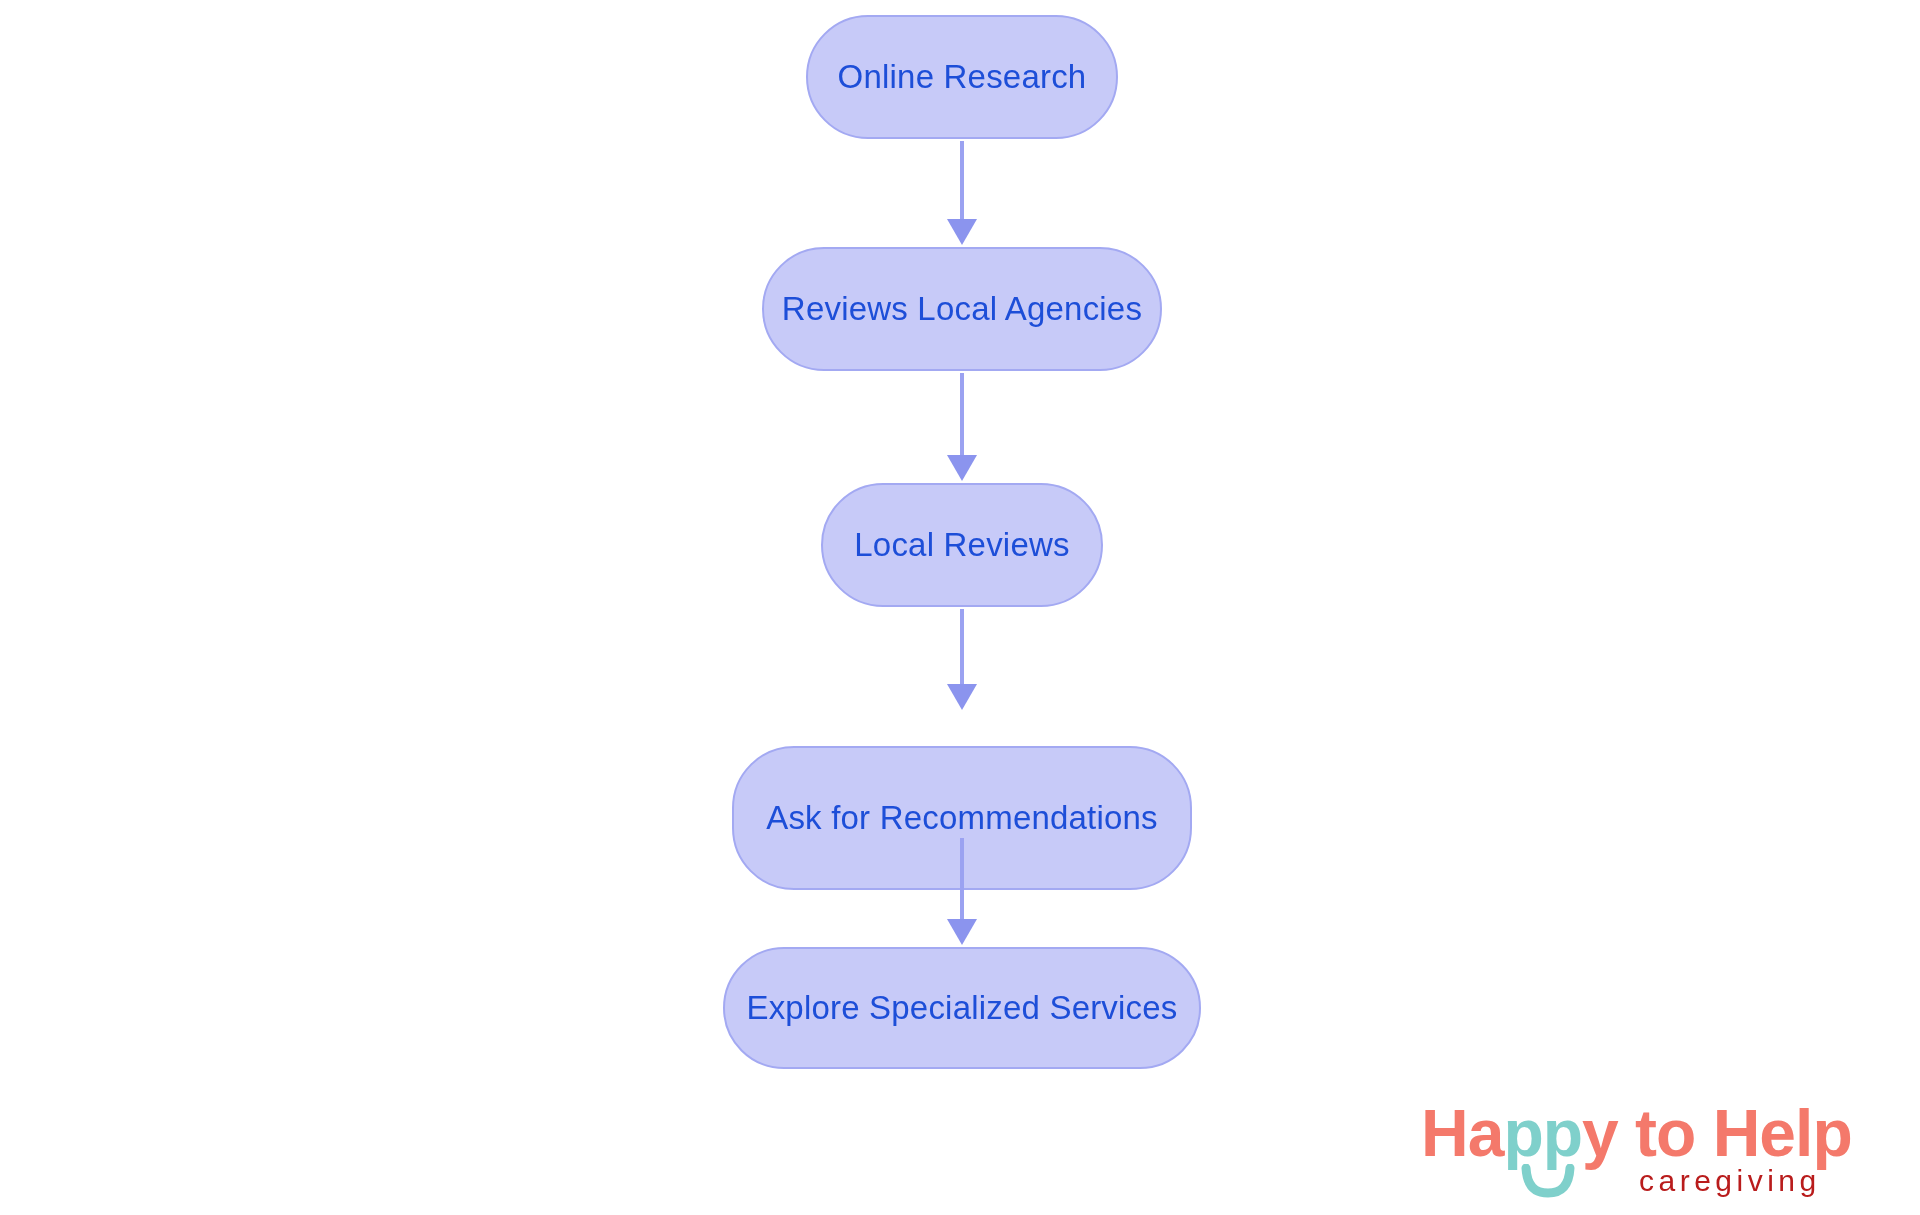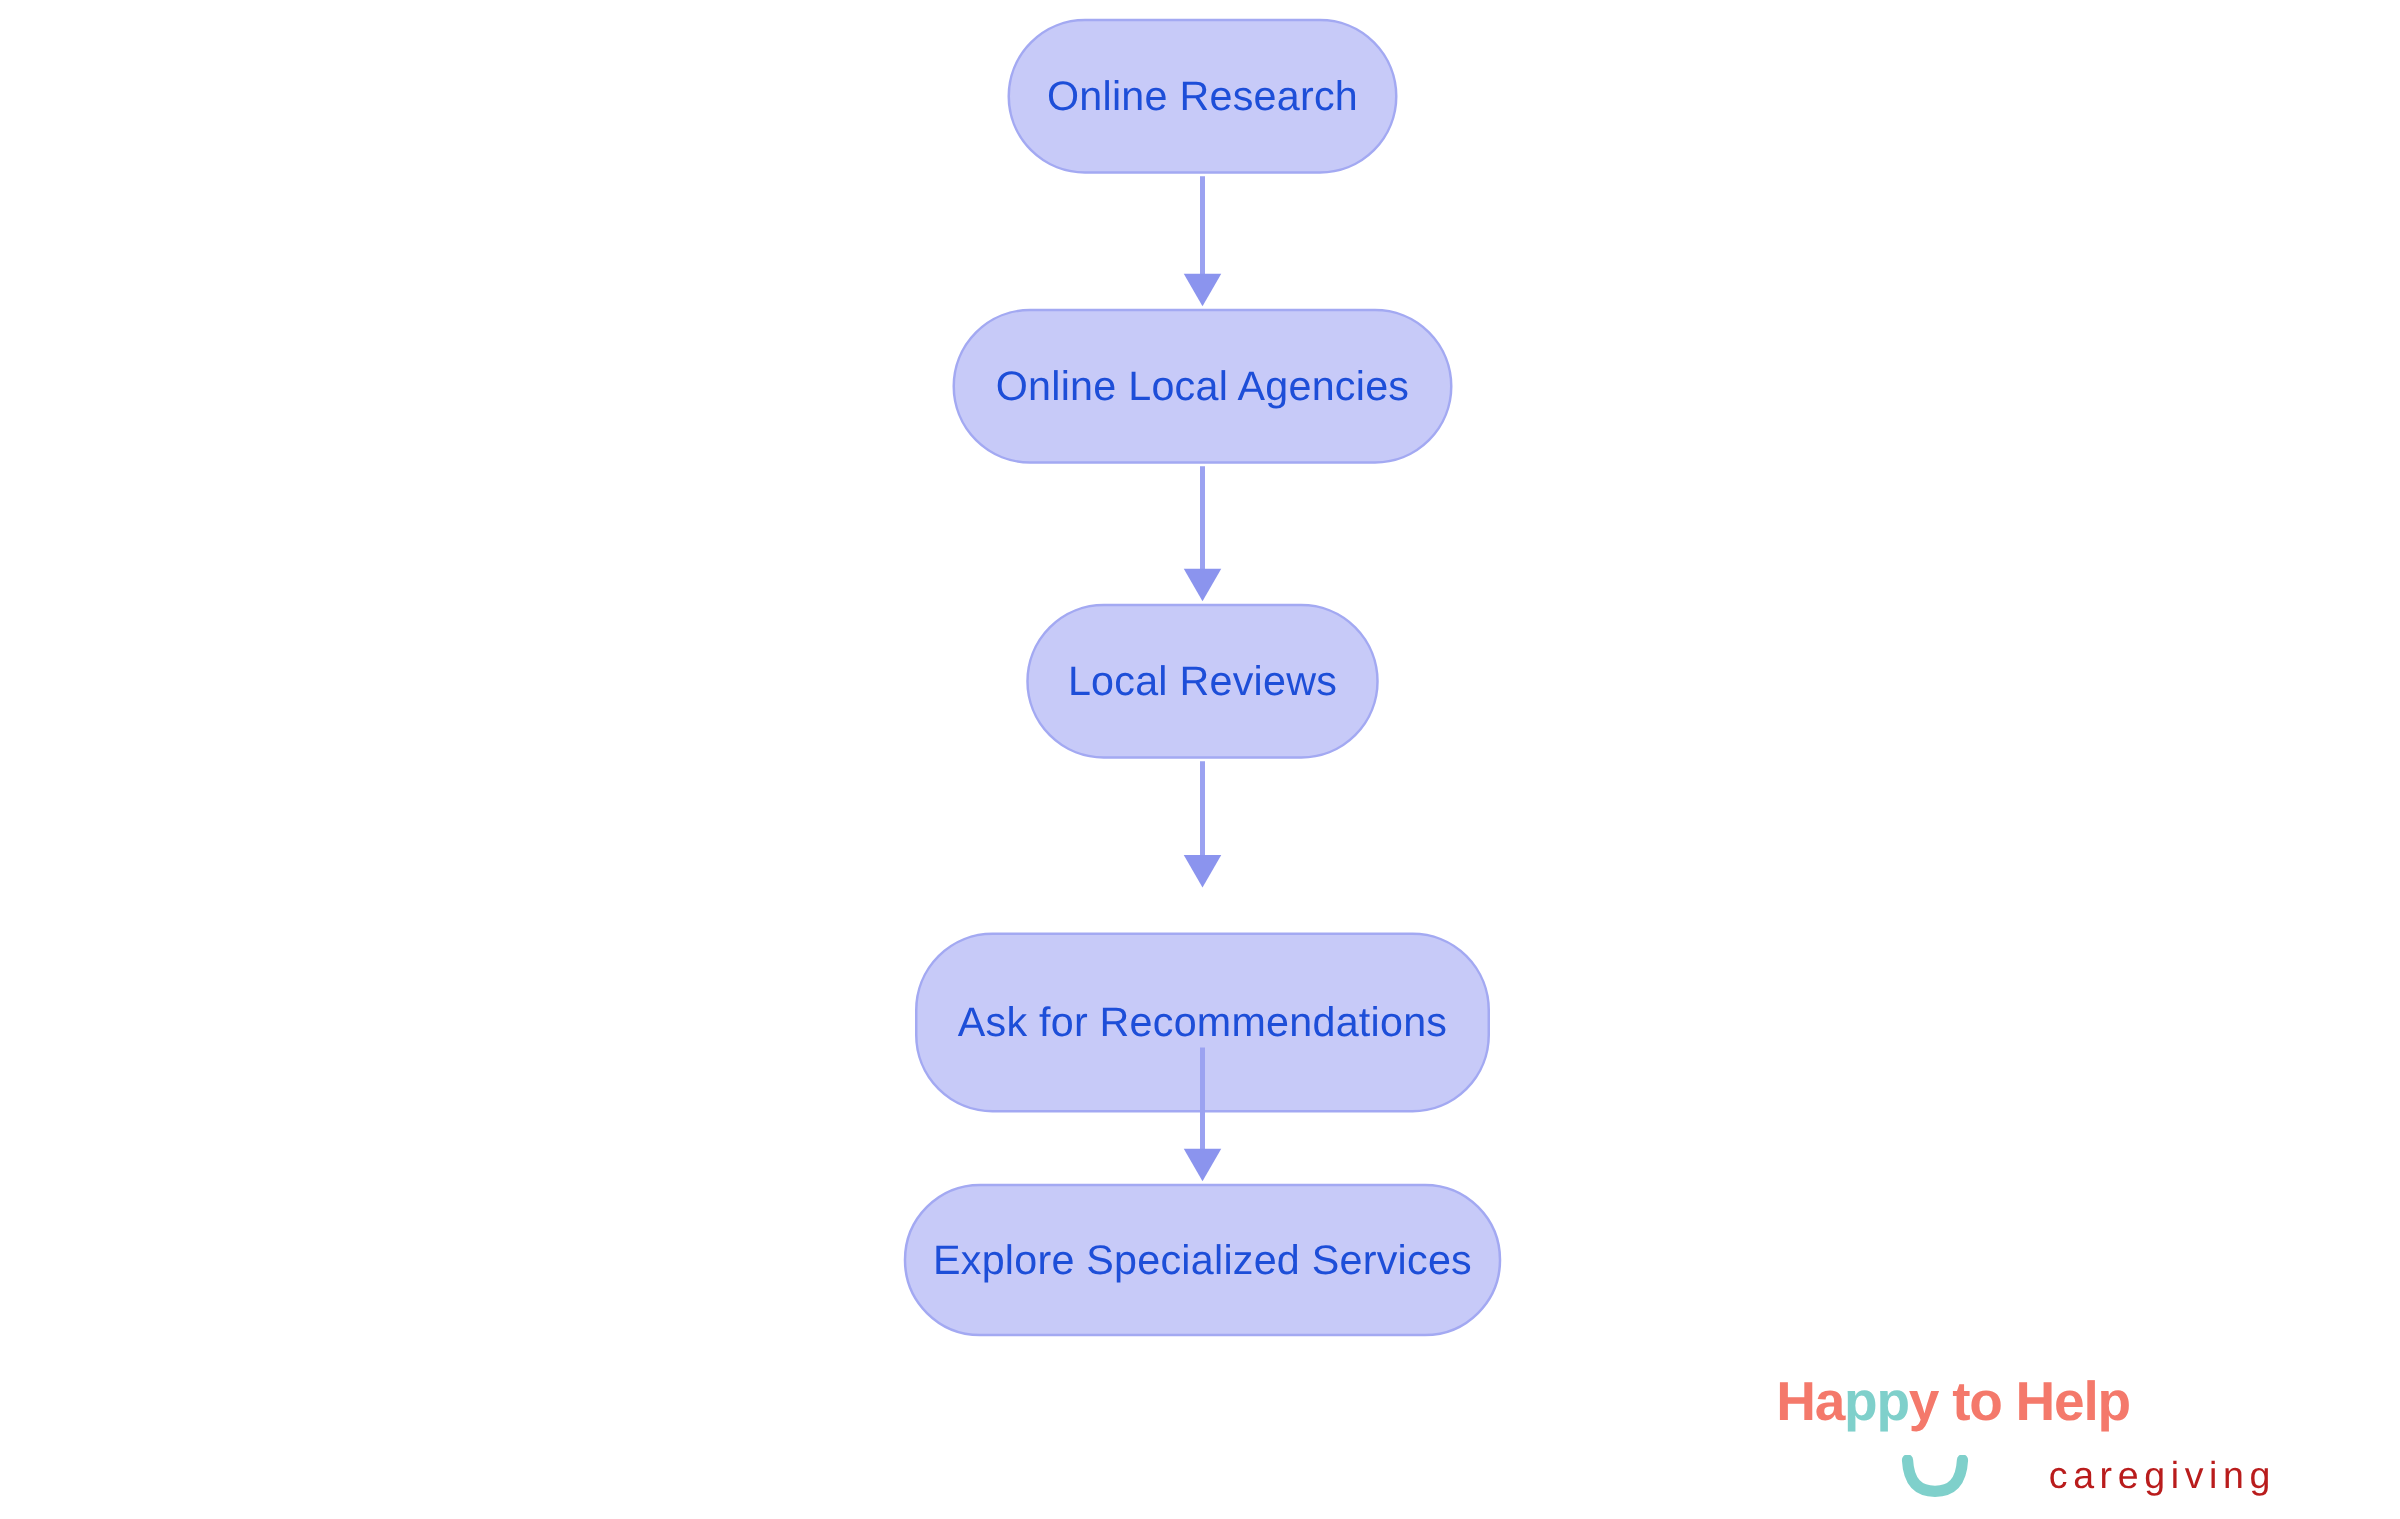--- a/index.html
+++ b/index.html
@@ -72,21 +72,21 @@
     position: absolute;
     left: 1421px;
     top: 1100px;
     width: 470px;
     height: 110px;
   }
   .logo-main {
     position: absolute;
     left: 0;
     top: 0;
-    font-size: 44px;
+    font-size: 66px;
     font-weight: 700;
     line-height: 1;
     letter-spacing: -1px;
     color: #f4796b;
     white-space: nowrap;
   }
   .logo-main .teal { color: #7fd0cb; }
   .logo-smile {
     position: absolute;
     left: 100px;
@@ -113,21 +113,21 @@
   <div class="node node-1">
     <span>Online Research</span>
   </div>
 
   <div class="arrow arrow-1">
     <div class="shaft"></div>
     <div class="head"></div>
   </div>
 
   <div class="node node-2">
-    <span>Online Local Agencies</span>
+    <span>Reviews Local Agencies</span>
   </div>
 
   <div class="arrow arrow-2">
     <div class="shaft"></div>
     <div class="head"></div>
   </div>
 
   <div class="node node-3">
     <span>Local Reviews</span>
   </div>

